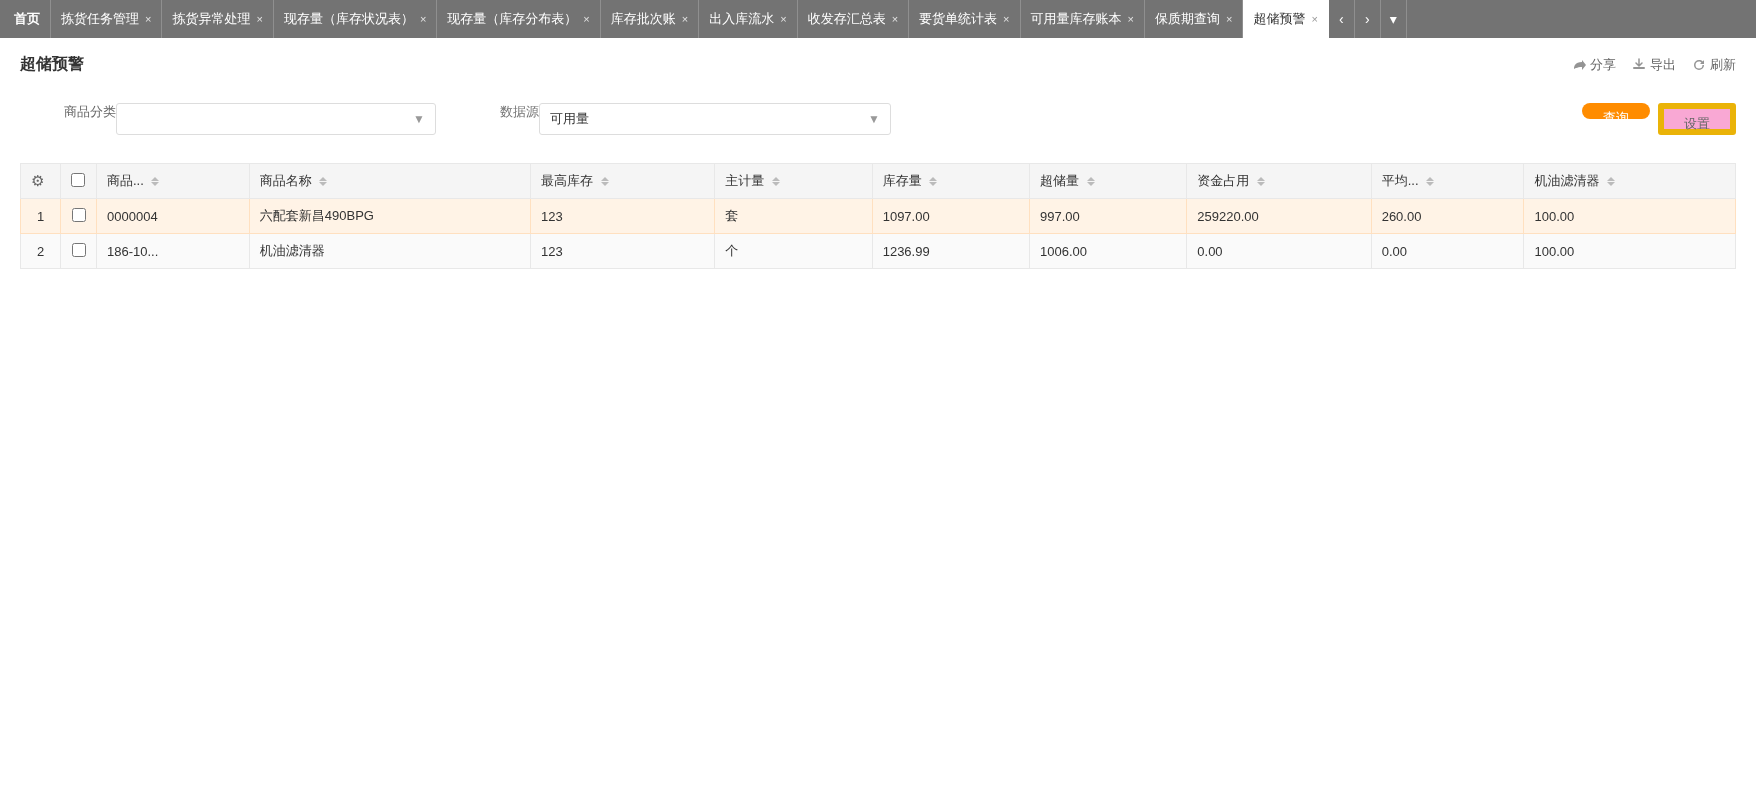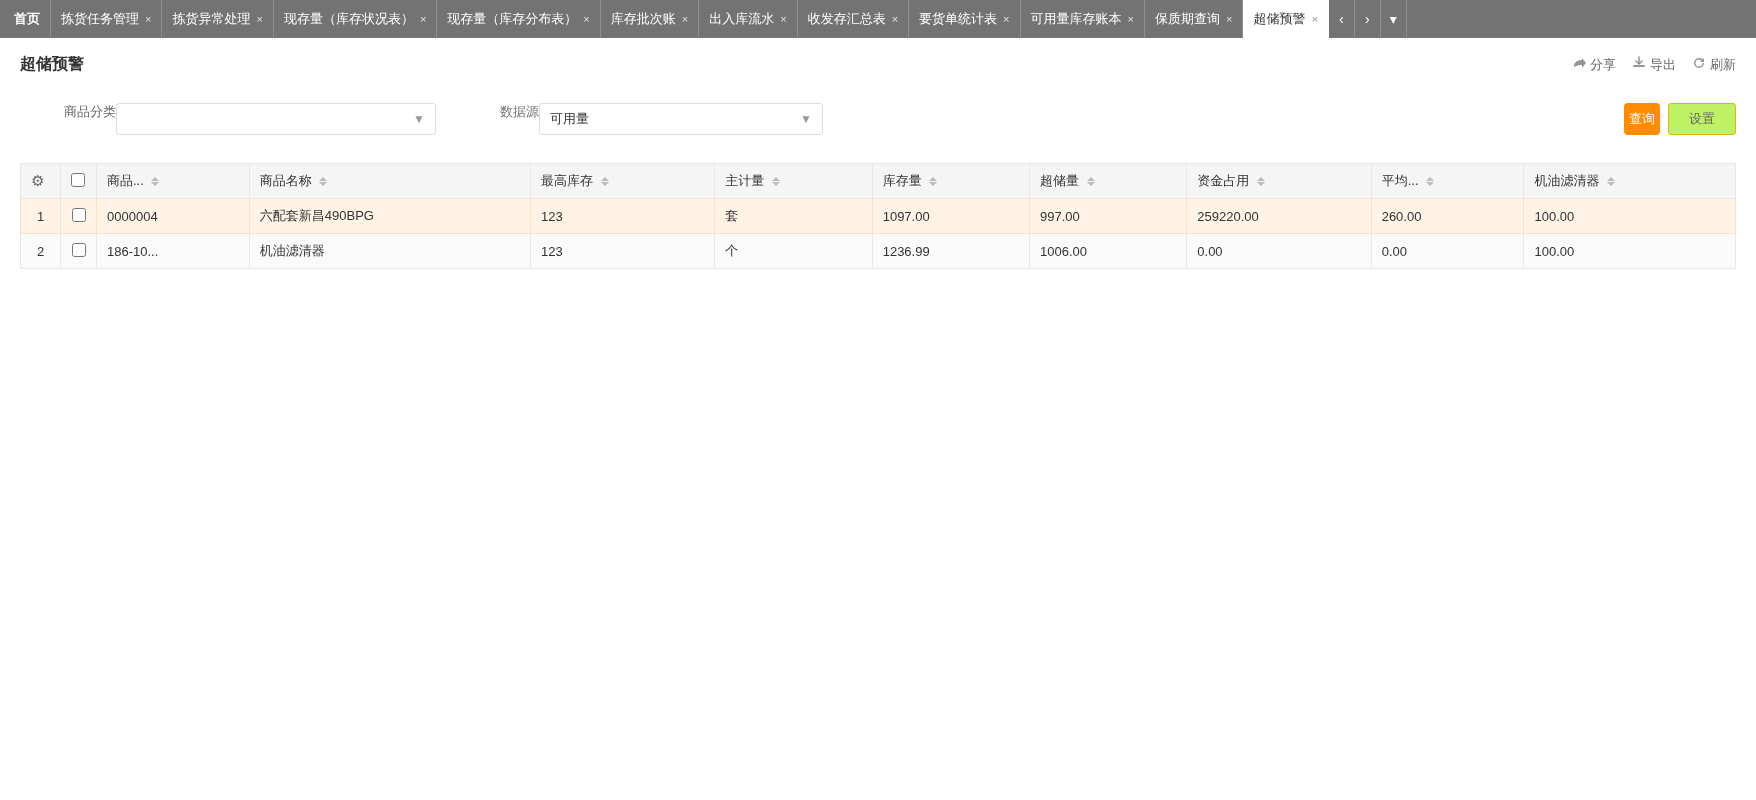--- a/index.html
+++ b/index.html
@@ -67,21 +67,21 @@
       font-weight: bold;
       color: #333;
     }
     .header-actions {
       display: flex;
       align-items: center;
       gap: 16px;
     }
     .action-link {
       display: flex;
-      align-items: flex-start;
+      align-items: center;
       color: #666;
       cursor: pointer;
       font-size: 13px;
       gap: 4px;
     }
 
     
     .filter-area {
       display: flex;
       align-items: center;
@@ -106,41 +106,41 @@
       border: 1px solid #ddd;
       border-radius: 3px;
       padding: 5px 10px;
       background: #fff;
       cursor: pointer;
       width: 320px;
       justify-content: space-between;
       height: 32px;
     }
     .filter-select-medium {
-      width: 284px;
+      width: 352px;
     }
     .filter-actions {
       margin-left: auto;
       display: flex;
       gap: 8px;
     }
     .btn-query {
       background: #ff8c00;
       color: #fff;
       border: none;
-      border-radius: 4px;
-      padding: 6px 5px;
-      cursor: pointer;
-      font-size: 13px;
-      height: 32px;
+      border-radius: 11px;
+      padding: 6px 21px;
+      cursor: pointer;
+      font-size: 13px;
+      height: 16px;
     }
     .btn-settings {
-      background: #bef264;
+      background: #f9a8d4;
       color: #666;
-      border: 1px solid #eab308;
+      border: 6px solid #eab308;
       border-radius: 3px;
       padding: 6px 20px;
       cursor: pointer;
       font-size: 13px;
       height: 32px;
       text-align: center;
     }
 
     
     .data-table {

